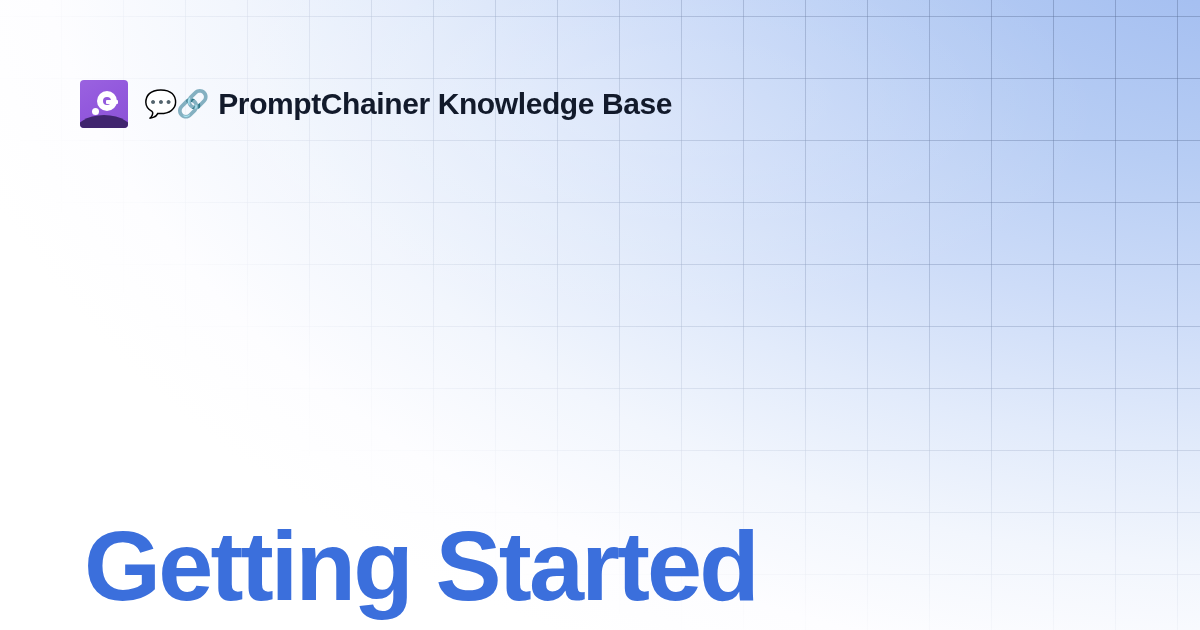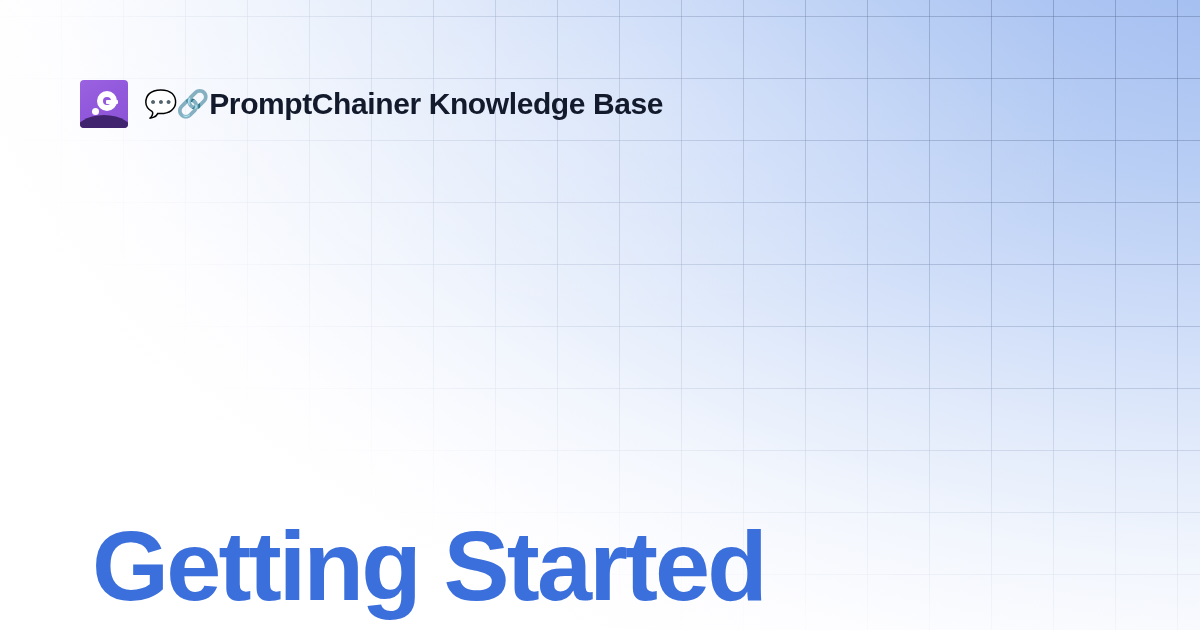--- a/index.html
+++ b/index.html
@@ -162,33 +162,34 @@
     margin-left: 16px;
     font-size: 27px;
     line-height: 1;
     letter-spacing: -1px;
     white-space: nowrap;
     display: inline-flex;
     align-items: center;
   }
 
   .brand-title {
+    margin-left: 9px;
     font-size: 30px;
     font-weight: 700;
     letter-spacing: -0.4px;
     color: #121a2b;
     white-space: nowrap;
     line-height: 1;
     text-align: right;
   }
 
   
   .page-heading {
     position: absolute;
-    left: 92px;
+    left: 84px;
     top: 448px;
     font-size: 99px;
     font-weight: 700;
     letter-spacing: -2.8px;
     line-height: 1.05;
     color: #3b6fdc;
     white-space: nowrap;
   }
 </style>
 </head>

